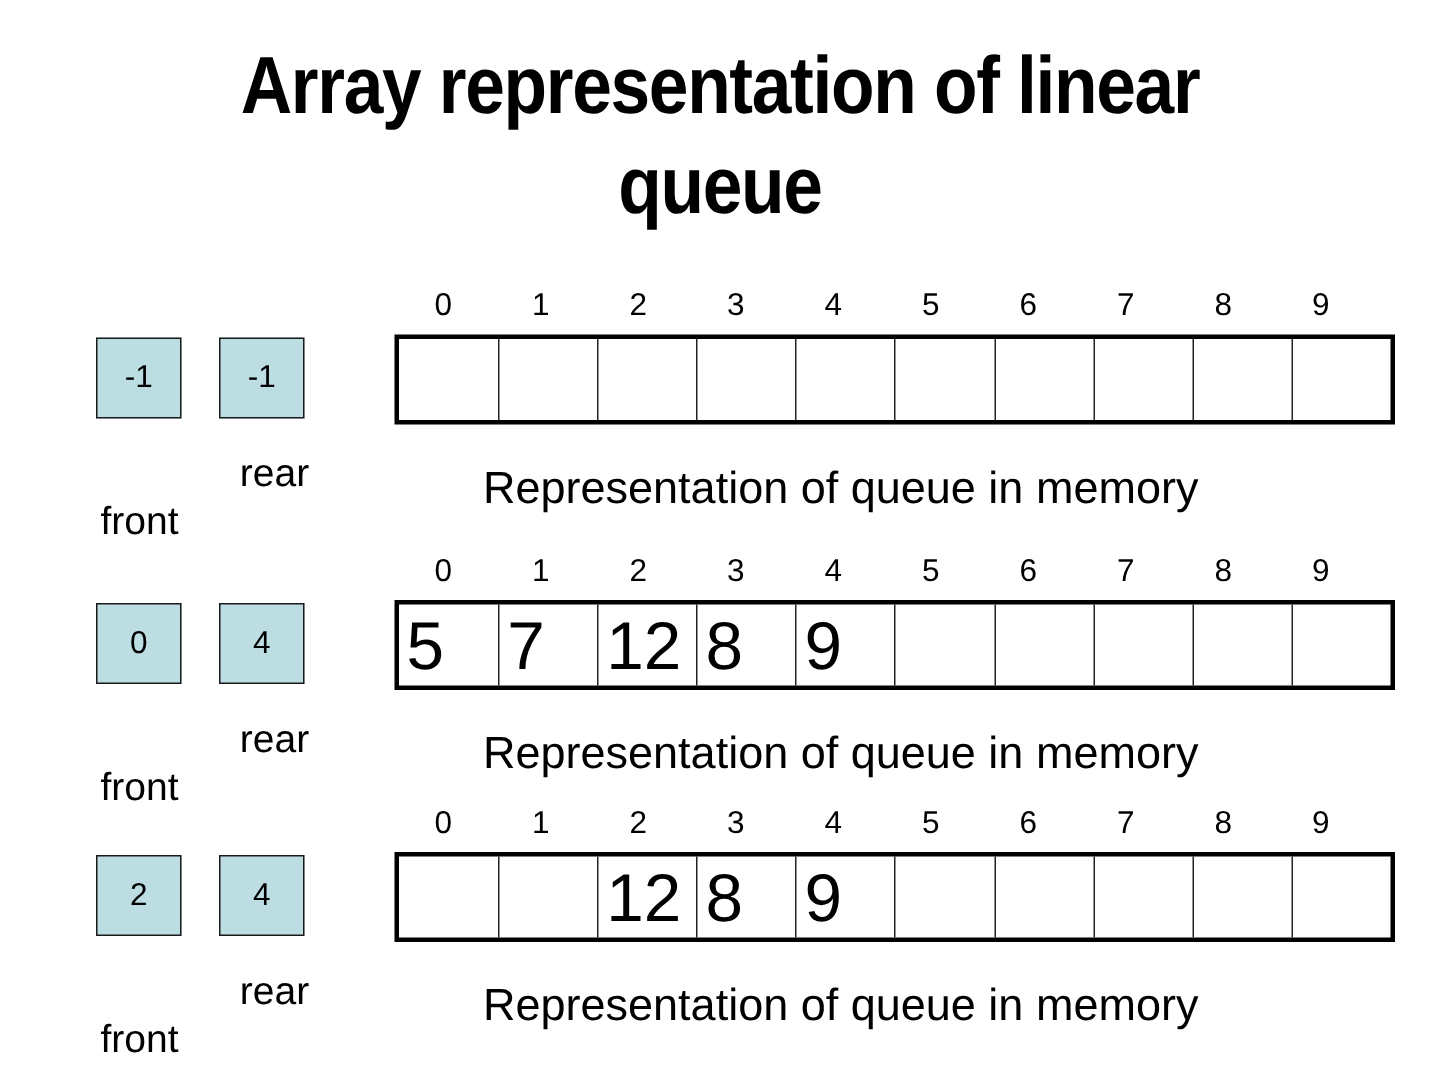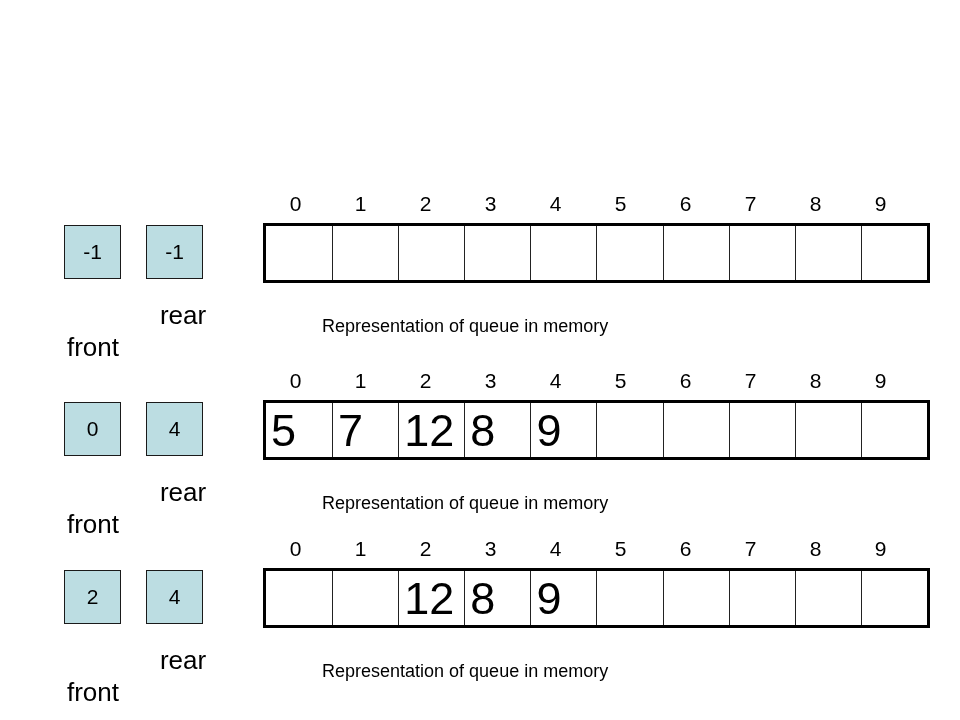--- a/index.html
+++ b/index.html
@@ -71,28 +71,32 @@
     border-left:1px solid #222222;
     display:flex;align-items:center;
     padding-left:5px;
     font-size:45px;line-height:45px;
     overflow:hidden;
   }
   .queue-cell:first-child{border-left:none;}
 
   .memory-caption{
     position:absolute;left:322px;top:90px;
-    font-size:18px;line-height:26px;
+    font-size:30px;line-height:26px;
   }
 </style>
 </head>
 <body>
 
 <div class="slide">
 
+  <h1 class="title">
+    <span class="title-line">Array representation of linear</span>
+    <span class="title-line">queue</span>
+  </h1>
 
   <section class="queue-state state-1">
     <div class="pointer-box front">-1</div>
     <div class="pointer-box rear">-1</div>
     <div class="pointer-label front">front</div>
     <div class="pointer-label rear">rear</div>
     <div class="index-row">
         <div class="index-label">0</div>
         <div class="index-label">1</div>
         <div class="index-label">2</div>

